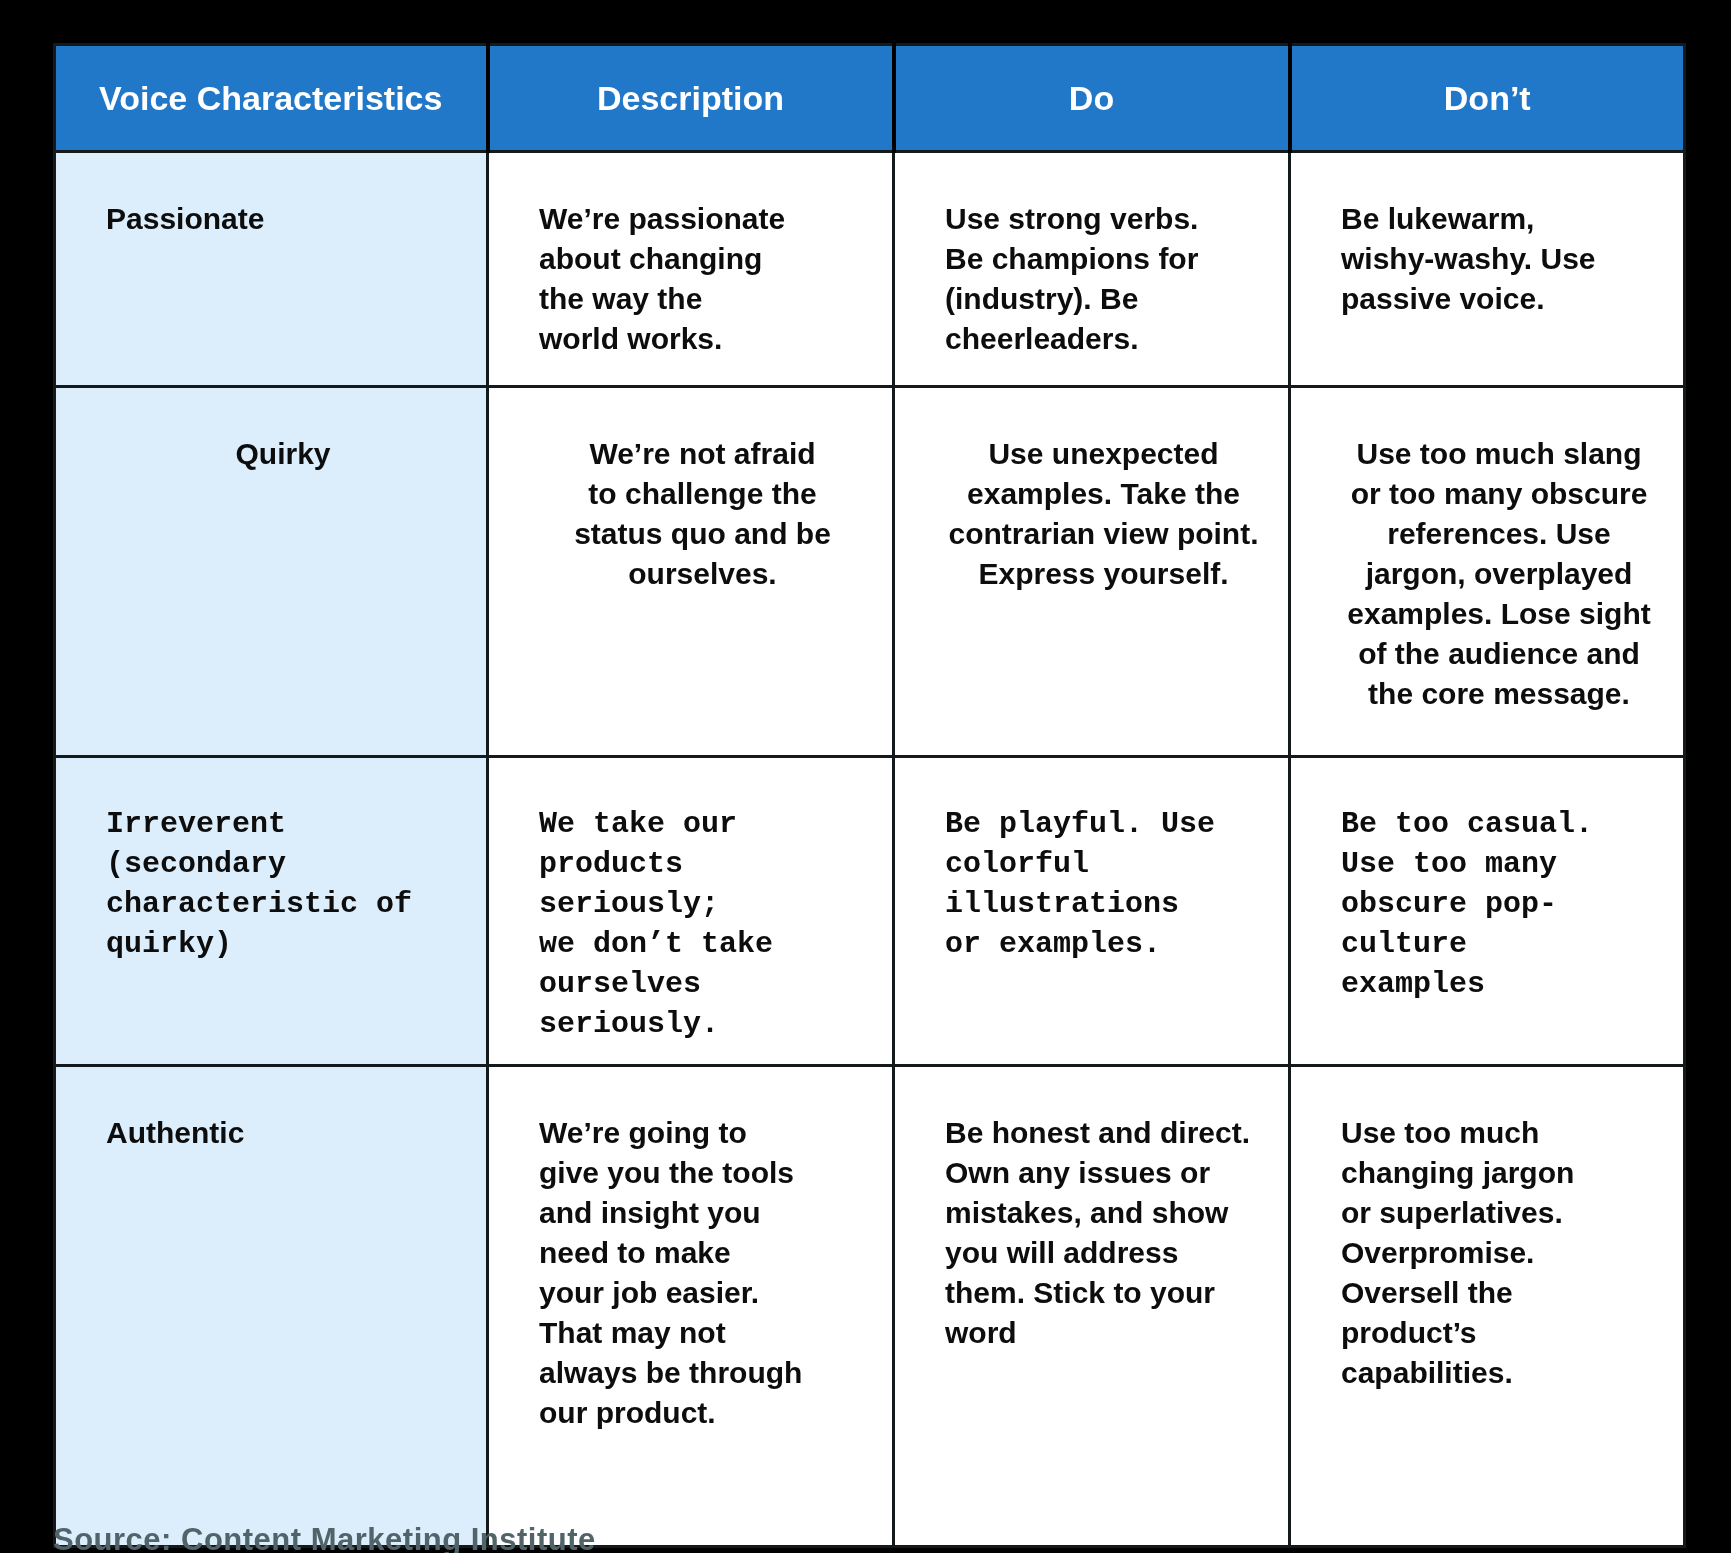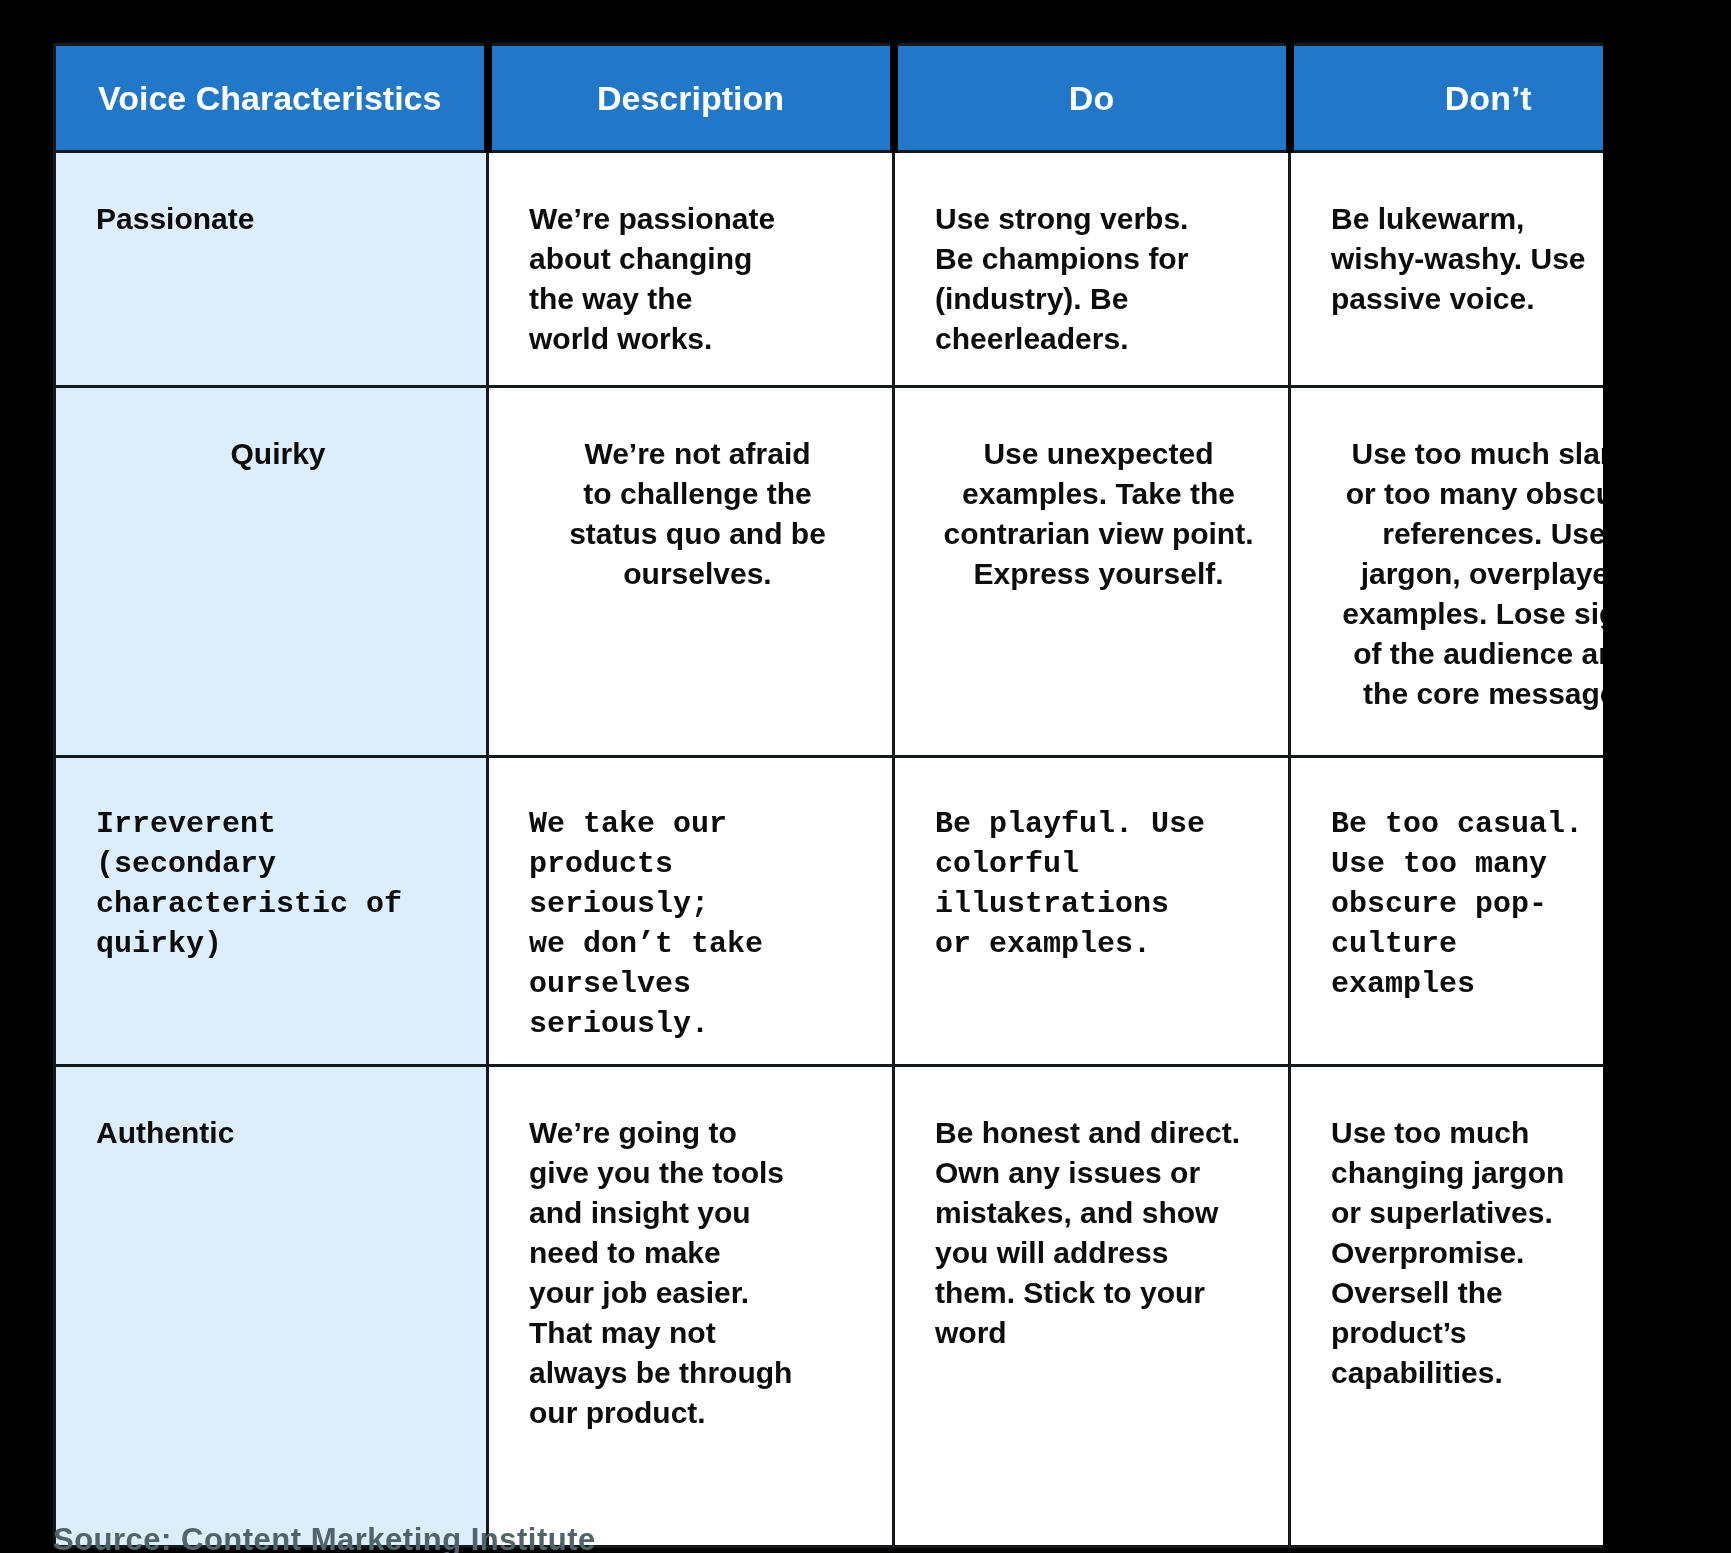--- a/index.html
+++ b/index.html
@@ -2,21 +2,21 @@
 <html><head>
 <meta charset="utf-8">
 <style>
   html, body {
     margin: 0;
     padding: 0;
     background: #000000;
   }
   .page {
     position: relative;
-    width: 1603px;
+    width: 1731px;
     height: 1553px;
     background: #000000;
     font-family: "Liberation Sans", sans-serif;
     font-weight: bold;
     overflow: hidden;
   }
   table.voice-table {
     position: absolute;
     left: 53px;
     top: 43px;
@@ -28,31 +28,31 @@
     border: 3px solid #14191c;
   }
   table.voice-table th {
     background: #2278c8;
     color: #ffffff;
     font-size: 34px;
     font-weight: bold;
     text-align: center;
     vertical-align: middle;
     height: 104px;
-    border-left: 8px solid #000000;
+    border-left: 4px solid #000000;
     border-bottom: 3px solid #14191c;
     padding: 0 10px;
   }
   table.voice-table th:first-child {
     border-left: 3px solid #14191c;
   }
   table.voice-table td {
     border: 3px solid #14191c;
     vertical-align: top;
-    padding: 46px 26px 20px 40px;
+    padding: 46px 26px 20px 50px;
     font-size: 30px;
     line-height: 40px;
     color: #0d0d0d;
     background: #ffffff;
   }
   table.voice-table td.char {
     background: #dcedfb;
   }
   tr.r1 { height: 235px; }
   tr.r2 { height: 370px; text-align: center; }

